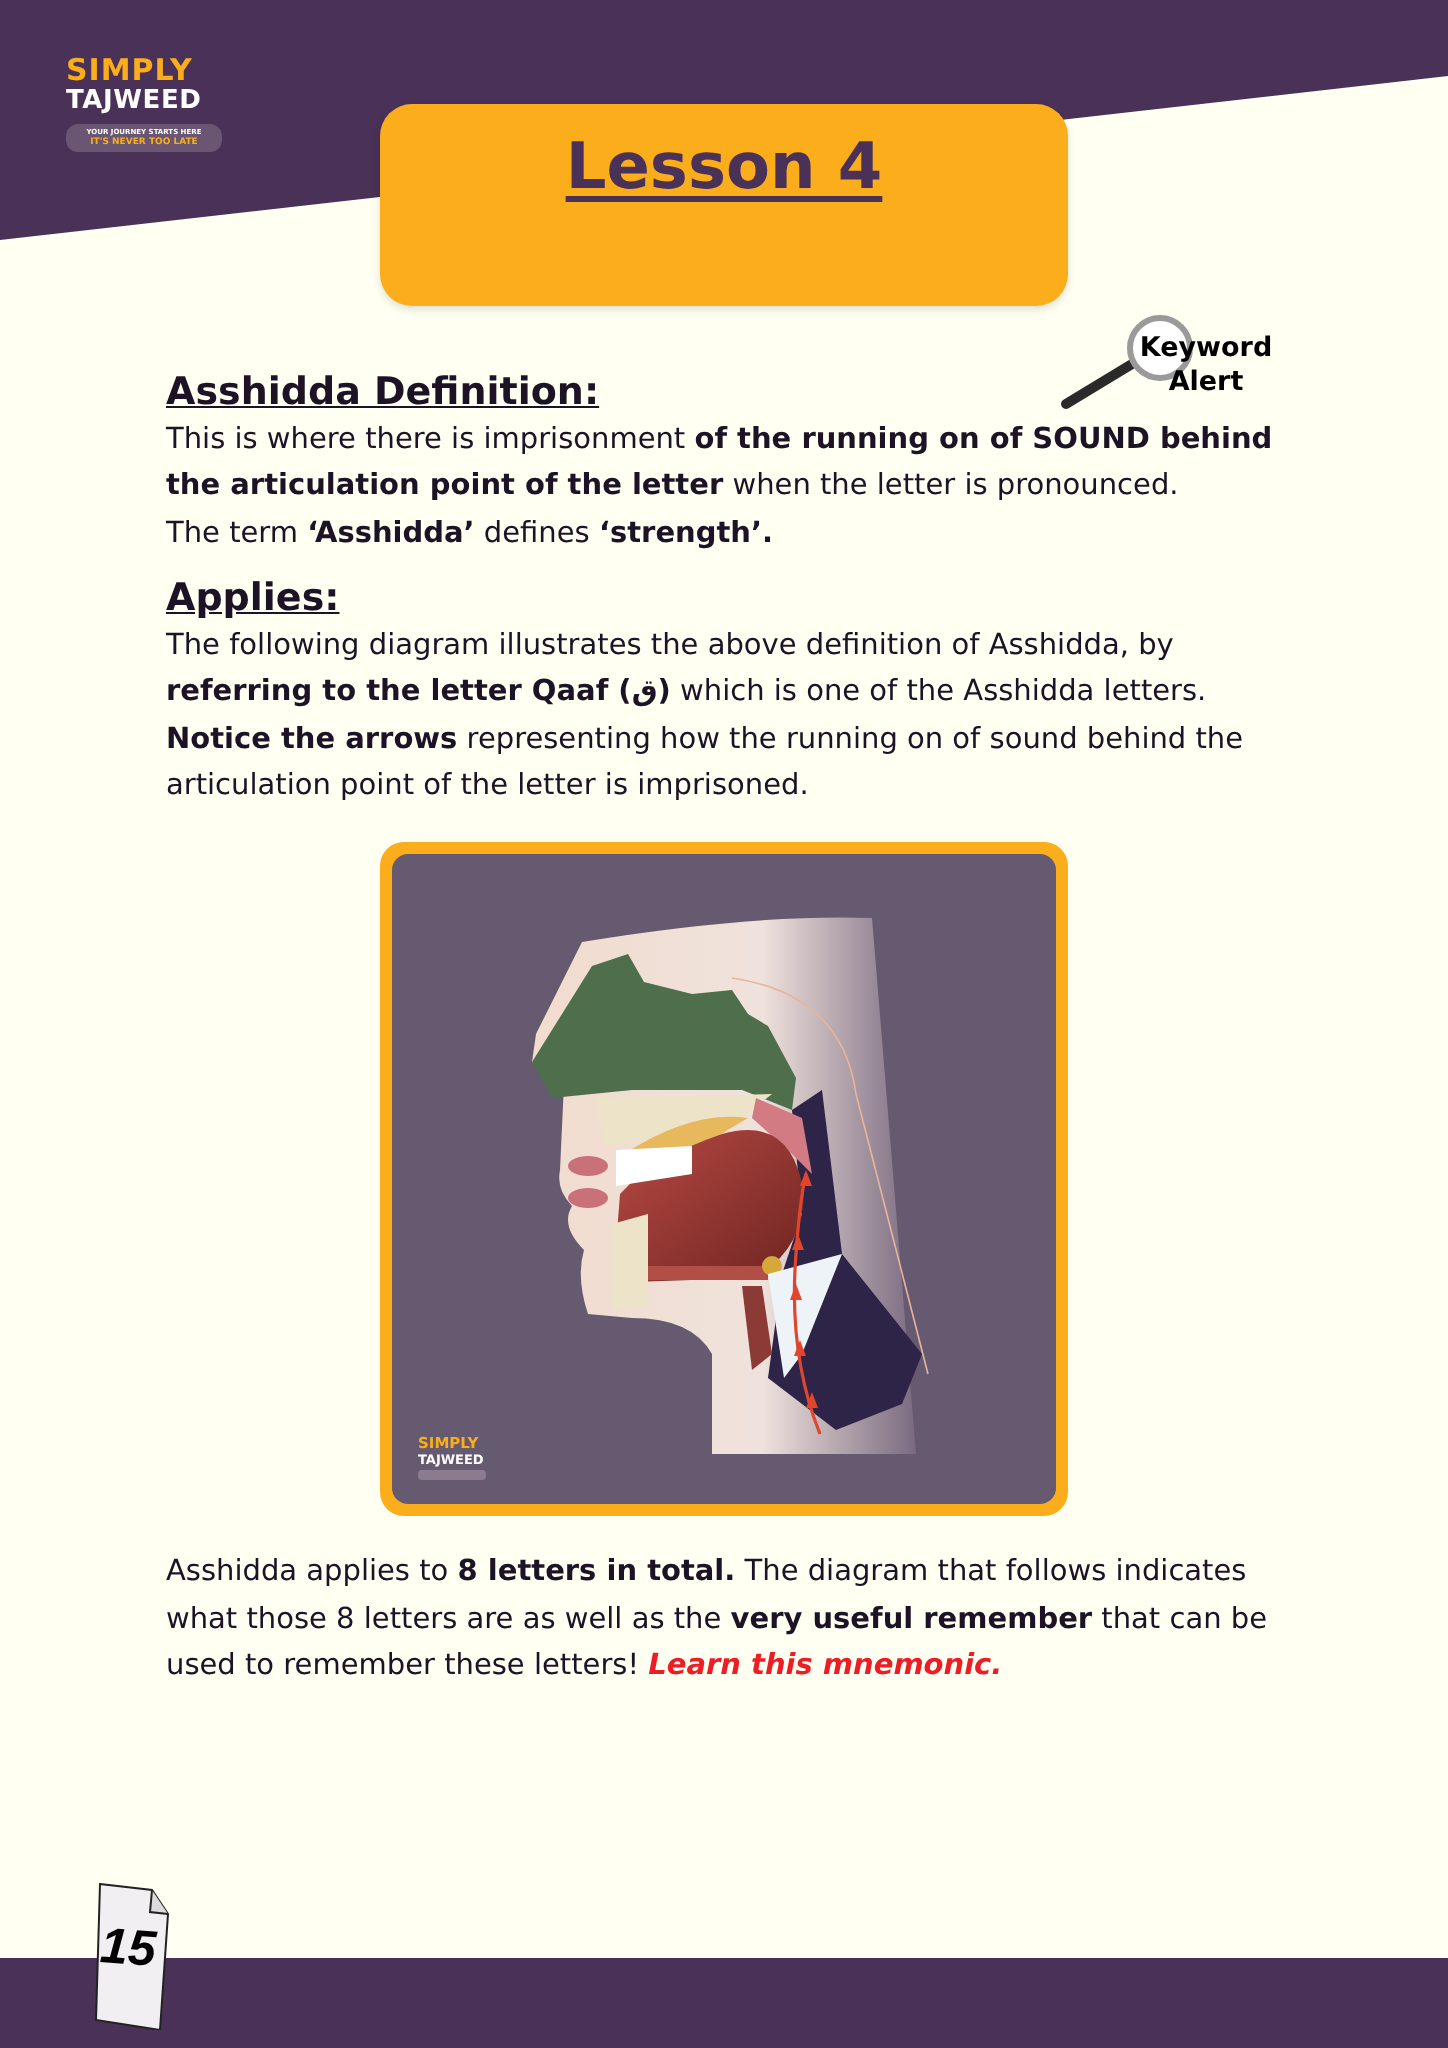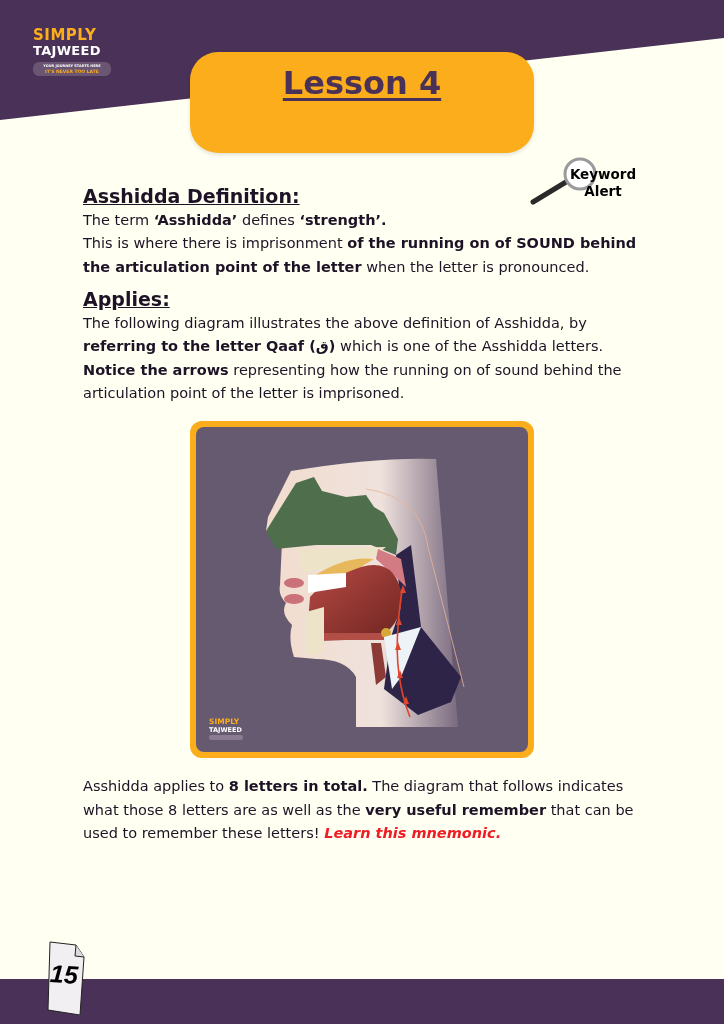--- a/index.html
+++ b/index.html
@@ -5,21 +5,21 @@
   html, body { margin:0; padding:0; }
   body { width:724px; height:1024px; position:relative; overflow:hidden; background:#fffff2; font-family:"DejaVu Sans", sans-serif; color:#1e1326; }
   .top-band { position:absolute; left:0; top:0; width:724px; height:125px; }
   .bottom-band { position:absolute; left:0; top:979px; width:724px; height:45px; background:#4a3158; }
   .logo { position:absolute; left:33px; top:27px; width:80px; }
   .logo .l1 { font-family:"DejaVu Sans", sans-serif; font-weight:bold; color:#fbad1b; font-size:15px; letter-spacing:0.5px; line-height:16px; }
   .logo .l2 { font-family:"DejaVu Sans", sans-serif; font-weight:bold; color:#ffffff; font-size:13px; letter-spacing:0.3px; line-height:16px; }
   .logo .pill { margin-top:3px; background:#6a5672; border-radius:6px; padding:2px 4px; width:70px; text-align:center; }
   .logo .pill .p1 { color:#ffffff; font-size:3.5px; font-weight:bold; line-height:5px; white-space:nowrap; }
   .logo .pill .p2 { color:#fbad1b; font-size:4.5px; font-weight:bold; line-height:5px; white-space:nowrap; }
-  .title-box { position:absolute; left:190px; top:52px; width:344px; height:101px; background:#fbad1b; border-radius:28px; box-shadow:0 2px 4px rgba(0,0,0,0.12); text-align:center; }
+  .title-box { position:absolute; left:190px; top:52px; width:344px; height:101px; background:#fbad1b; border-radius:16px; box-shadow:0 2px 4px rgba(0,0,0,0.12); text-align:center; }
   .title-box .t1 { margin-top:11px; font-family:"DejaVu Sans", sans-serif; font-weight:bold; font-size:32px; color:#4a3158; text-decoration:underline; text-decoration-thickness:3px; text-underline-offset:4px; line-height:40px; }
   .title-box .t2 { margin-top:8px; font-family:"DejaVu Sans", sans-serif; font-weight:bold; font-size:20px; color:#4a3158; line-height:26px; }
   .keyword { position:absolute; left:528px; top:156px; width:110px; height:54px; }
   .keyword .kw-text { position:absolute; left:40px; top:10px; width:70px; text-align:center; color:#000000; font-weight:bold; font-size:13.5px; line-height:17px; }
   .content { position:absolute; left:83px; width:570px; font-size:14.5px; line-height:23.5px; }
   .content p { margin:0; }
   .heading { font-weight:bold; text-decoration:underline; font-size:19px; }
   b { font-weight:bold; }
   .red-italic { color:#ee1c25; font-weight:bold; font-style:italic; }
   .diagram-frame { position:absolute; left:190px; top:421px; width:344px; height:337px; background:#fbad1b; border-radius:12px; }
@@ -58,22 +58,22 @@
     <circle cx="52" cy="18" r="15" fill="#ffffff" stroke="#9a9a9a" stroke-width="3"></circle>
   </svg>
   <div class="kw-text">
     <div>Keyword</div>
     <div>Alert</div>
   </div>
 </div>
 
 <div class="content" style="top:185px;">
   <p class="heading">Asshidda Definition:</p>
+  <p><span>This is where there is imprisonment </span><b>of the running on of SOUND behind the articulation point of the letter</b><span> when the letter is pronounced.</span></p>
   <p><span>The term </span><b>‘Asshidda’</b><span> defines </span><b>‘strength’.</b></p>
-  <p><span>This is where there is imprisonment </span><b>of the running on of SOUND behind the articulation point of the letter</b><span> when the letter is pronounced.</span></p>
 </div>
 
 <div class="content" style="top:288px;">
   <p class="heading">Applies:</p>
   <p><span>The following diagram illustrates the above definition of Asshidda, by </span><b>referring to the letter Qaaf (ق)</b><span> which is one of the Asshidda letters.</span><br><b>Notice the arrows</b><span> representing how the running on of sound behind the articulation point of the letter is imprisoned.</span></p>
 </div>
 
 <div class="diagram-frame">
   <div class="diagram-inner">
     <svg width="332" height="325" viewBox="0 0 332 325">

